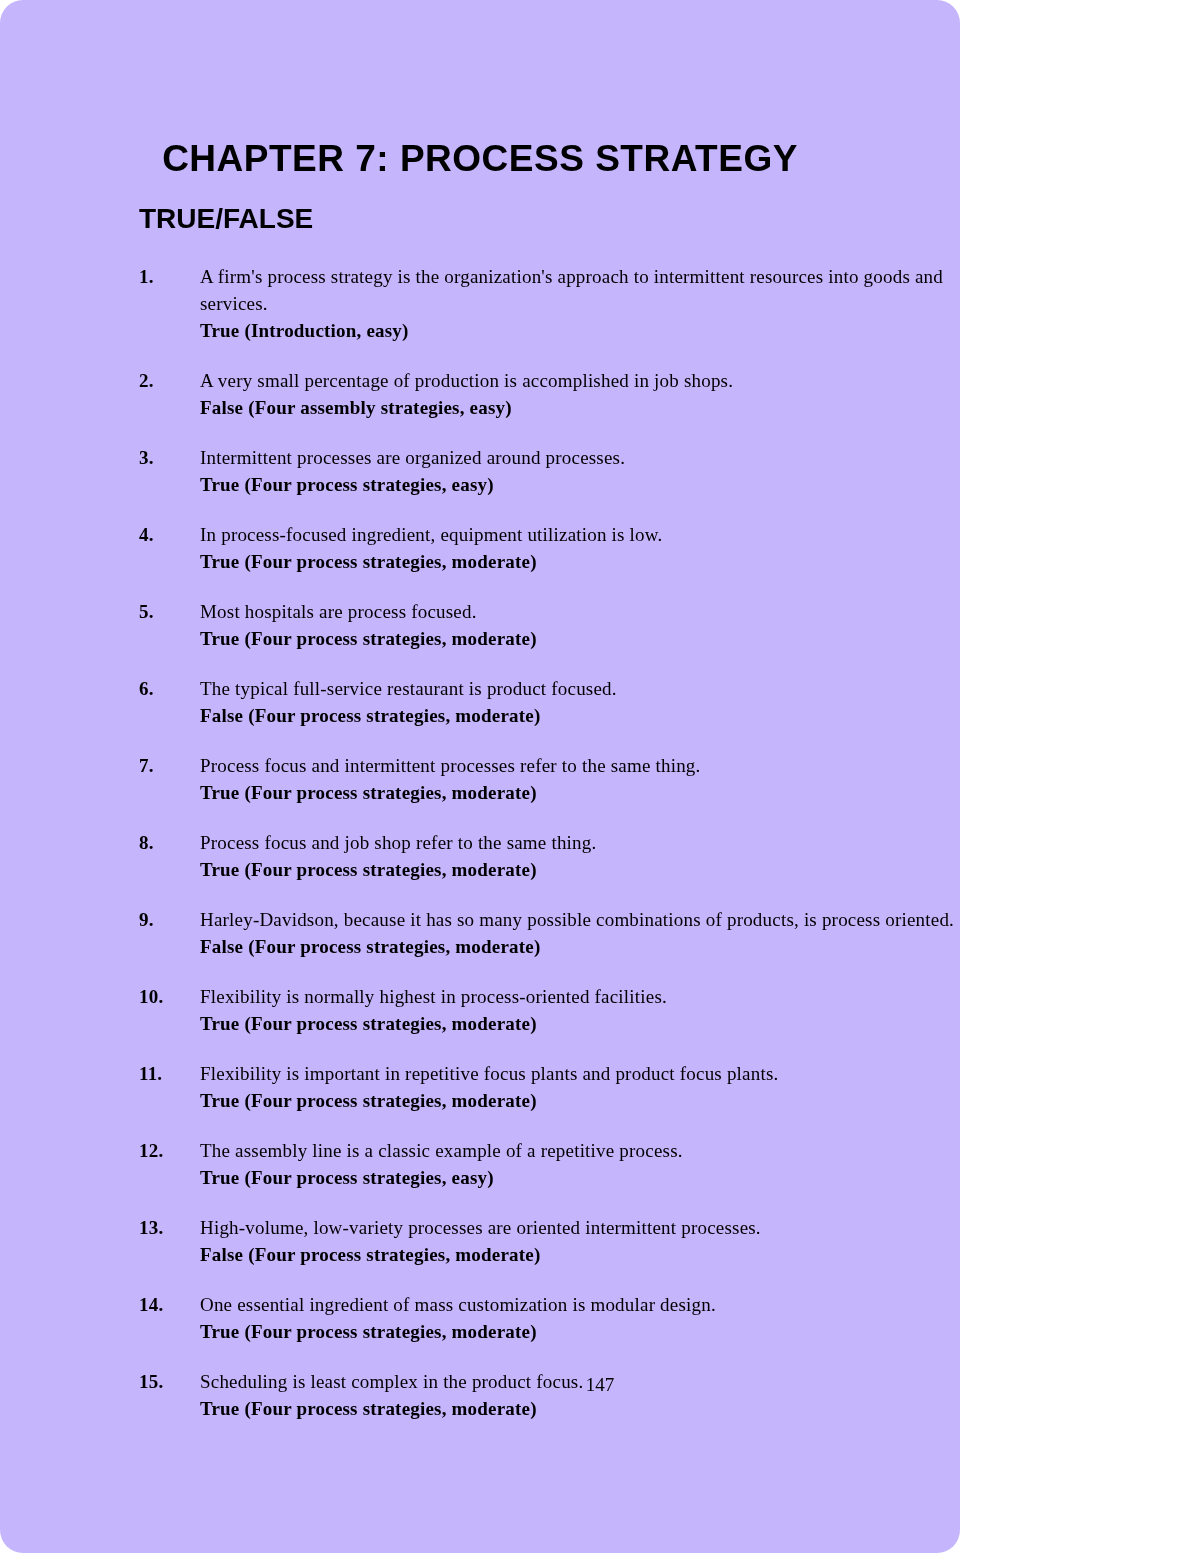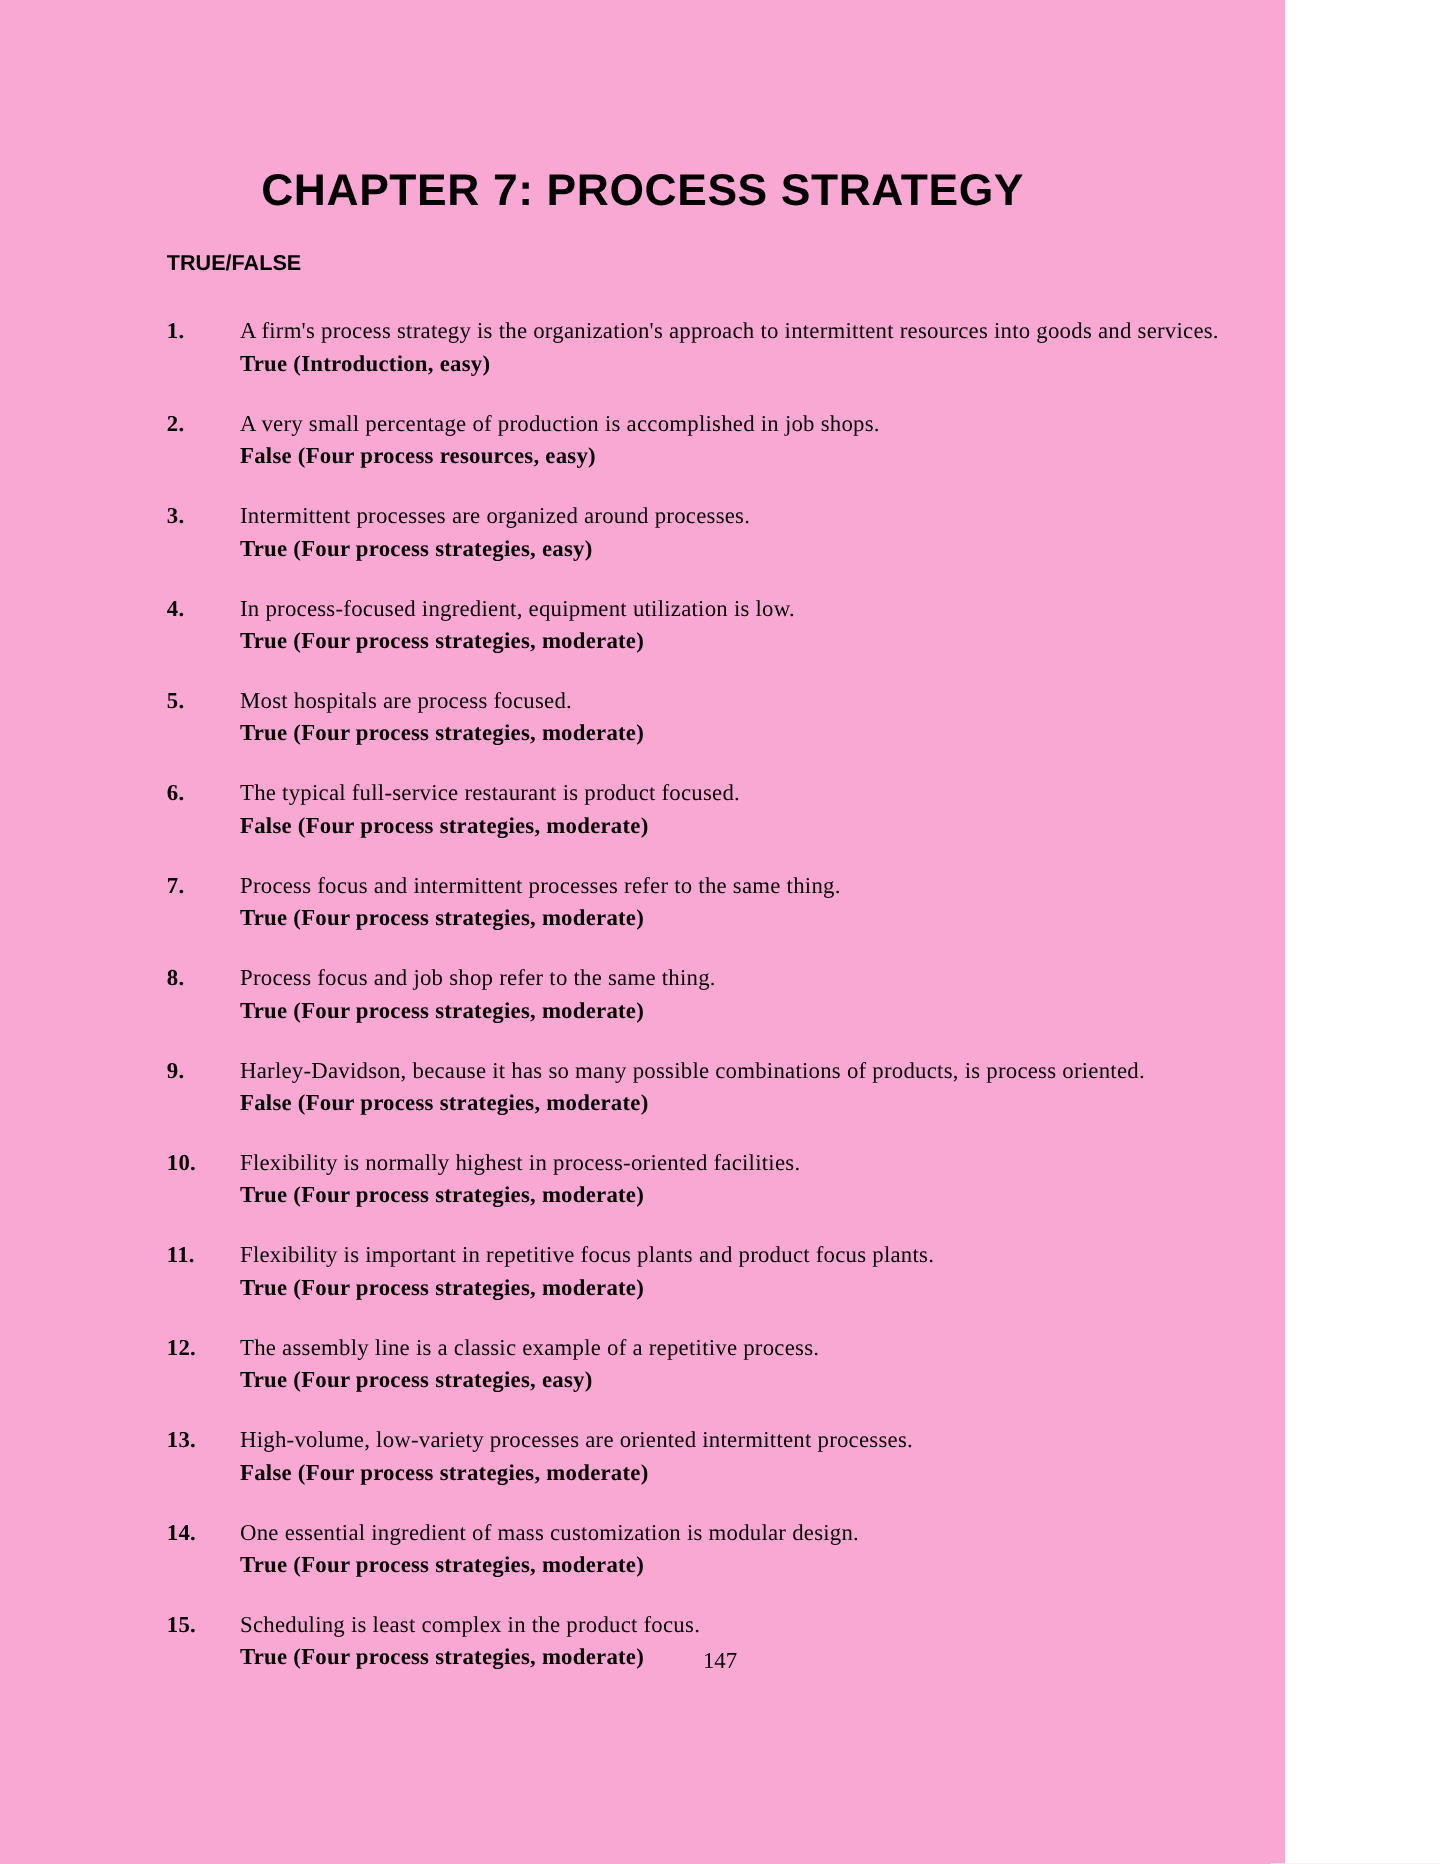--- a/index.html
+++ b/index.html
@@ -1,40 +1,41 @@
 <!DOCTYPE html>
 <html><head>
 <meta charset="utf-8">
 <style>
   * { margin: 0; padding: 0; box-sizing: border-box; }
   html, body { background: #ffffff; }
   .page {
     position: relative;
-    width: 1071px;
+    width: 960px;
     height: 1553px;
-    background: #f9a8d4;
+    background: #c4b5fd;
     color: #000000;
     overflow: hidden;
     font-family: "Liberation Serif", serif;
+    border-radius: 23px;
   }
   .chapter-title {
     margin: 140px 0 0 0;
     text-align: center;
     font-family: "Liberation Sans", sans-serif;
     font-weight: bold;
     font-size: 37px;
     line-height: 38px;
     letter-spacing: 0.5px;
     color: #000000;
   }
   .section-heading {
     margin: 27px 0 0 139px;
     font-family: "Liberation Sans", sans-serif;
     font-weight: bold;
-    font-size: 18px;
+    font-size: 28px;
     line-height: 28px;
     color: #000000;
   }
   .question-list {
     margin: 30px 0 0 139px;
   }
   .question {
     display: flex;
     margin-bottom: 23px;
     font-size: 19px;
@@ -73,21 +74,21 @@
         <div class="qnum">1.</div>
         <div class="qbody">
           <div class="qtext">A firm's process strategy is the organization's approach to intermittent resources into goods and services.</div>
           <div class="qanswer">True (Introduction, easy)</div>
         </div>
       </div>
       <div class="question">
         <div class="qnum">2.</div>
         <div class="qbody">
           <div class="qtext">A very small percentage of production is accomplished in job shops.</div>
-          <div class="qanswer">False (Four process resources, easy)</div>
+          <div class="qanswer">False (Four assembly strategies, easy)</div>
         </div>
       </div>
       <div class="question">
         <div class="qnum">3.</div>
         <div class="qbody">
           <div class="qtext">Intermittent processes are organized around processes.</div>
           <div class="qanswer">True (Four process strategies, easy)</div>
         </div>
       </div>
       <div class="question">

